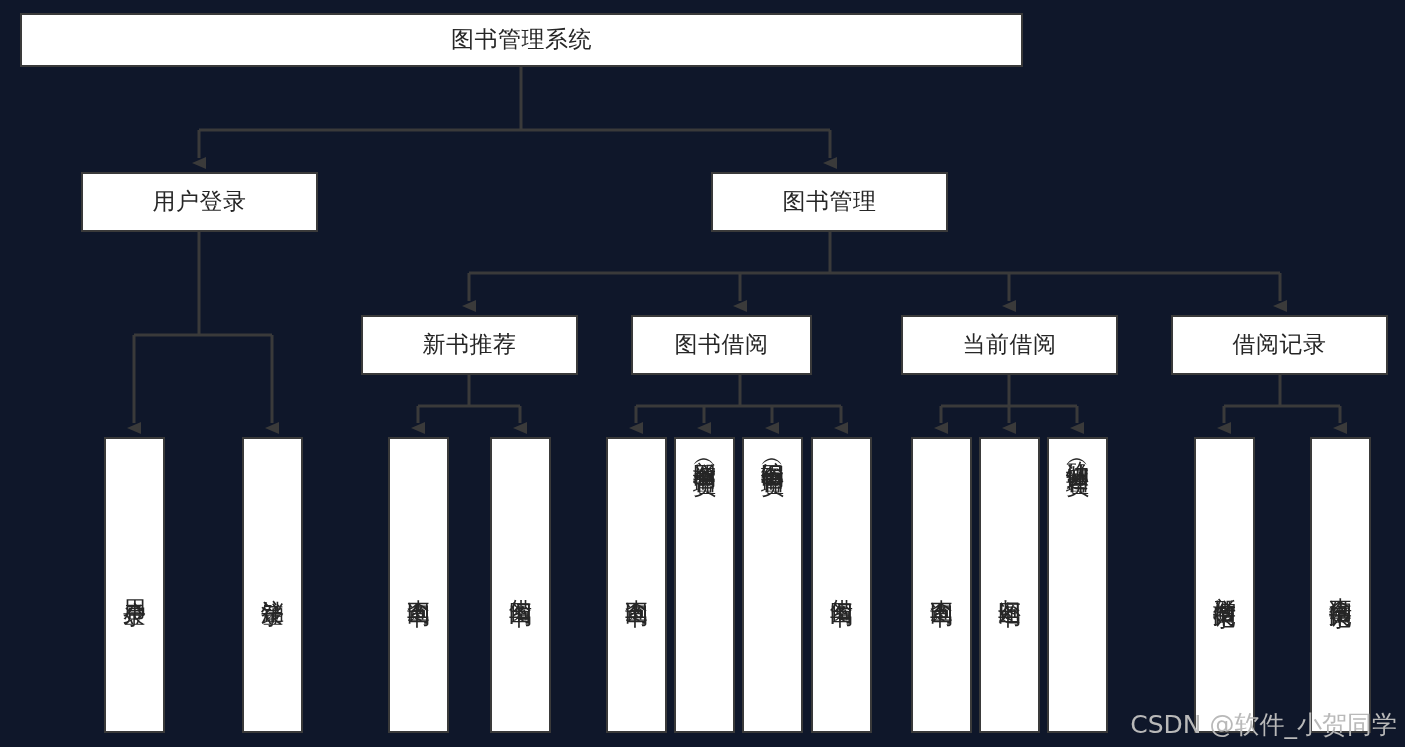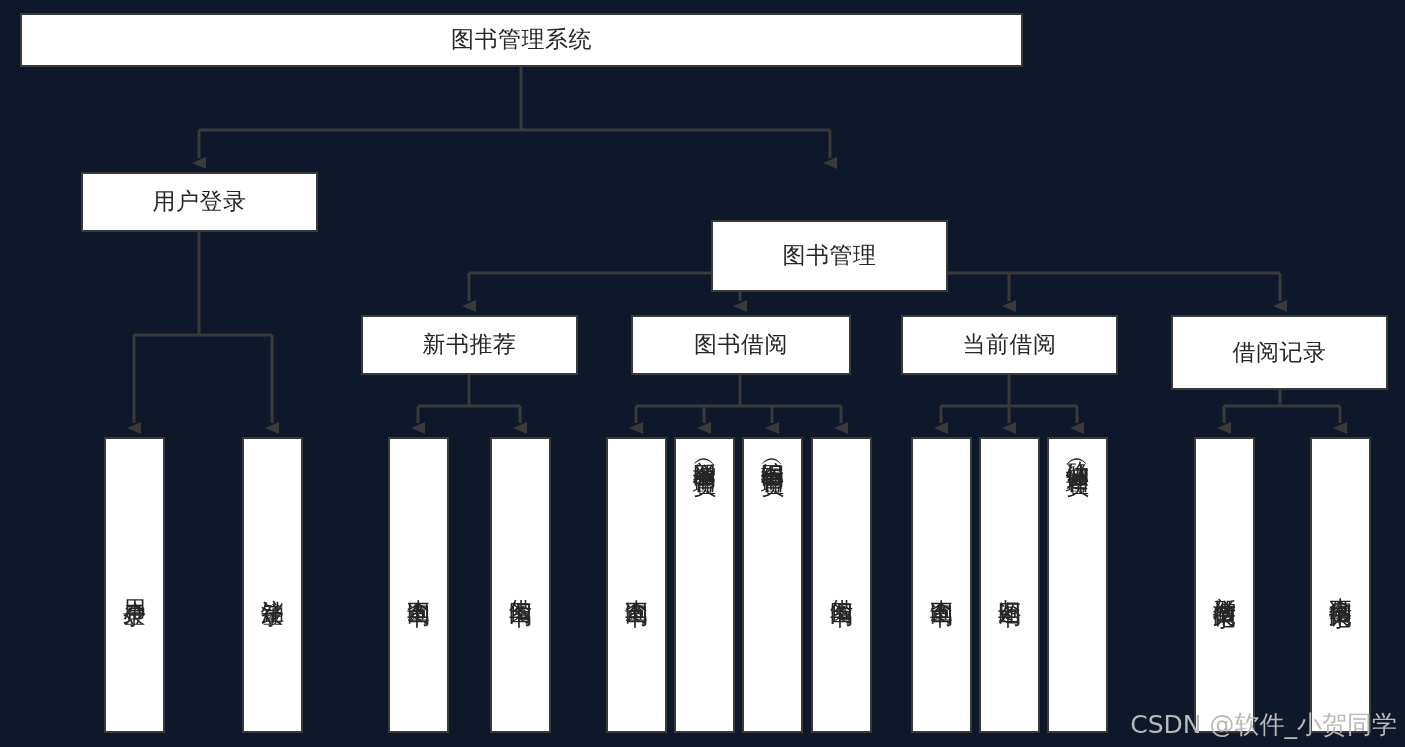--- a/index.html
+++ b/index.html
@@ -133,34 +133,34 @@
     </g>
   </svg>
 
   <div class="node horiz root" style="left:20px; top:13px; width:1003px; height:54px;">
     <span class="lbl">图书管理系统</span>
   </div>
 
   <div class="node horiz" style="left:81px; top:172px; width:237px; height:60px;">
     <span class="lbl">用户登录</span>
   </div>
-  <div class="node horiz" style="left:711px; top:172px; width:237px; height:72px;margin-top:48px;">
+  <div class="node horiz" style="left:711px; top:172px; width:237px; height:60px;">
     <span class="lbl">图书管理</span>
   </div>
 
   <div class="node horiz" style="left:361px; top:315px; width:217px; height:60px;">
     <span class="lbl">新书推荐</span>
   </div>
-  <div class="node horiz" style="left:631px; top:315px; width:220px; height:60px;">
+  <div class="node horiz" style="left:631px; top:315px; width:181px; height:60px;">
     <span class="lbl">图书借阅</span>
   </div>
   <div class="node horiz" style="left:901px; top:315px; width:217px; height:60px;">
     <span class="lbl">当前借阅</span>
   </div>
-  <div class="node horiz" style="left:1171px; top:315px; width:217px; height:75px;">
+  <div class="node horiz" style="left:1171px; top:315px; width:217px; height:60px;">
     <span class="lbl">借阅记录</span>
   </div>
 
   <div class="node vert" style="left:104px; top:437px; width:61px; height:296px;">
     <span class="lbl">用户登录</span>
   </div>
   <div class="node vert" style="left:242px; top:437px; width:61px; height:296px;">
     <span class="lbl">注销登录</span>
   </div>
 

